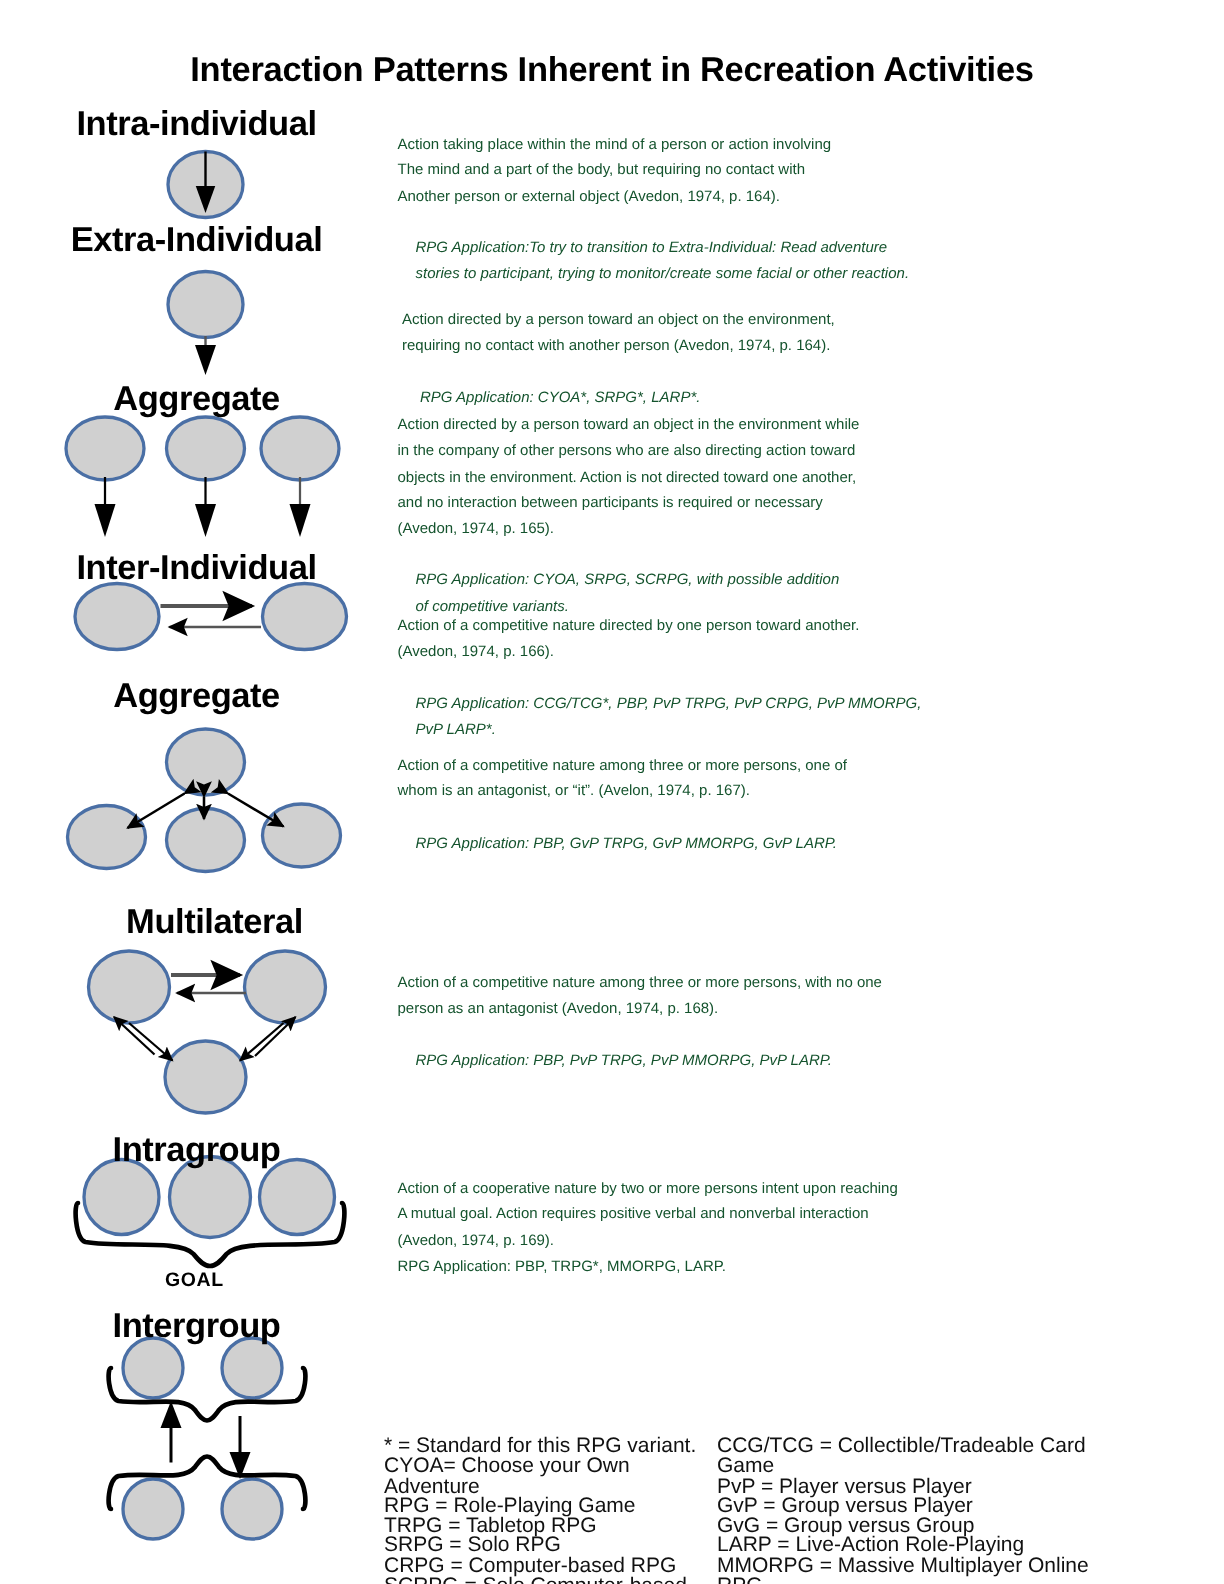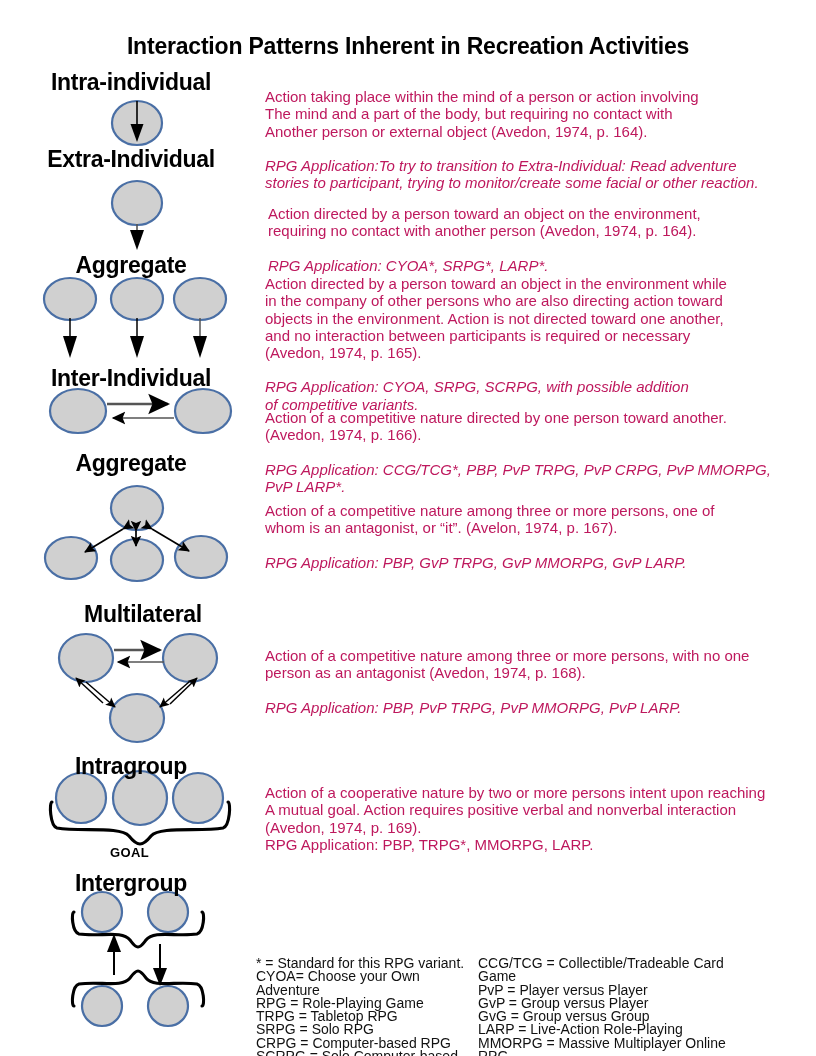--- a/index.html
+++ b/index.html
@@ -40,28 +40,29 @@
     font-size: 23px;
     font-weight: bold;
     letter-spacing: -0.3px;
     white-space: nowrap;
     text-align: center;
   }
 
   
   .desc {
     position: absolute;
-    font-size: 15px;
+    font-size: 10px;
     line-height: 17.2px;
-    color: #be185d;
+    color: #14532d;
     white-space: pre-line;
   }
   .desc .rpg {
     font-style: italic;
     display: block;
+    margin-left: 12px;
   }
   .desc .plain {
     display: block;
   }
 
   
   #diagrams {
     position: absolute;
     left: 0;
     top: 0;

